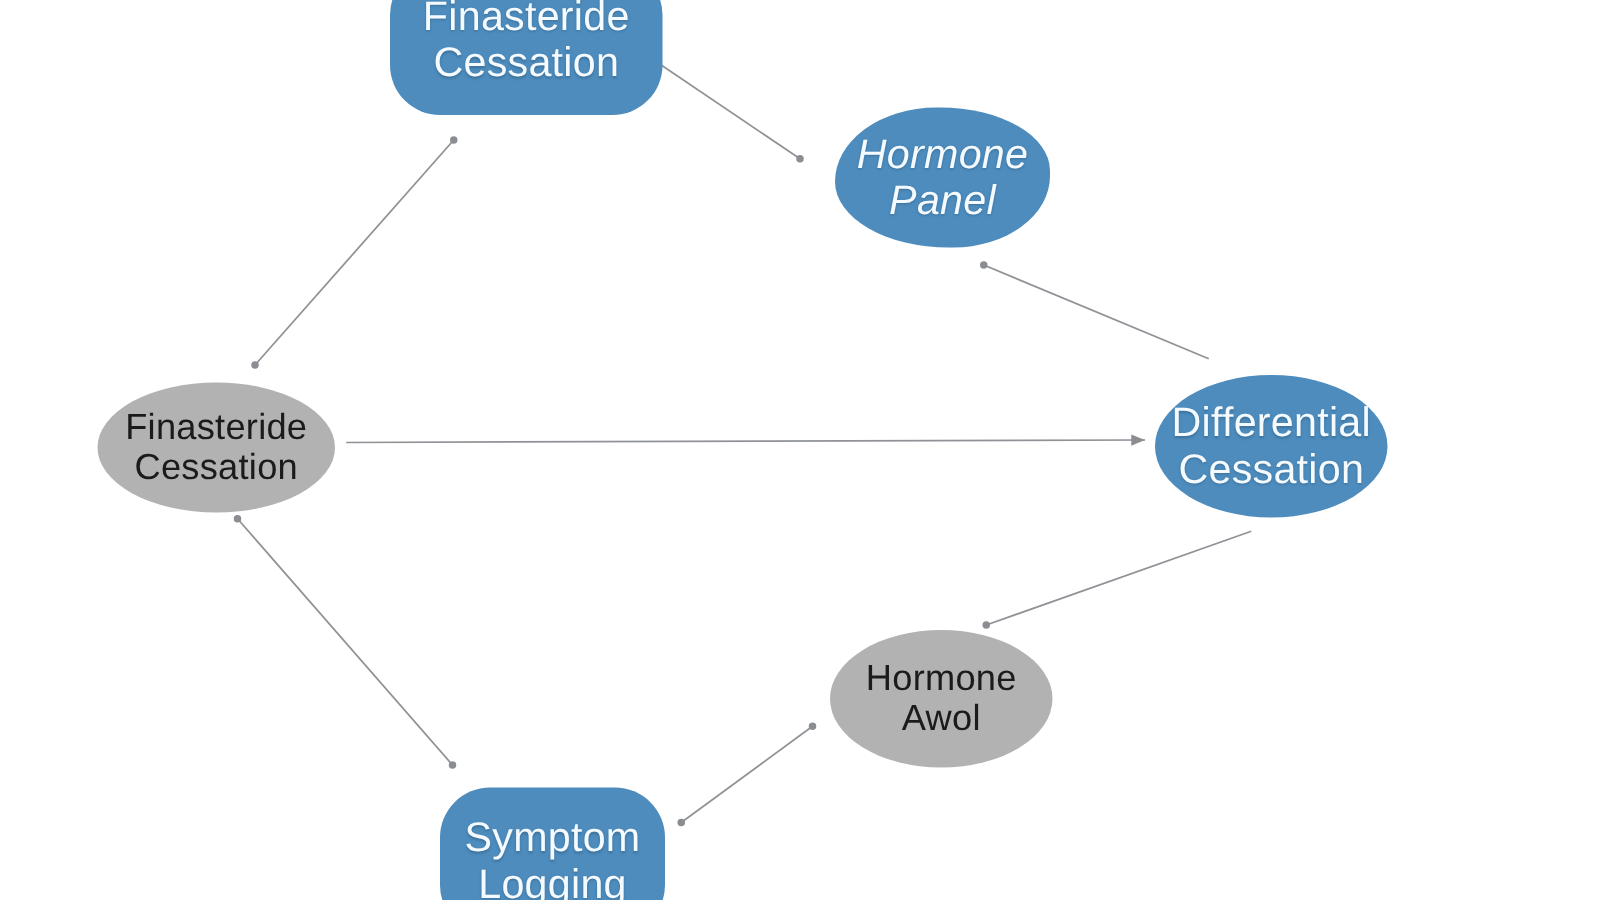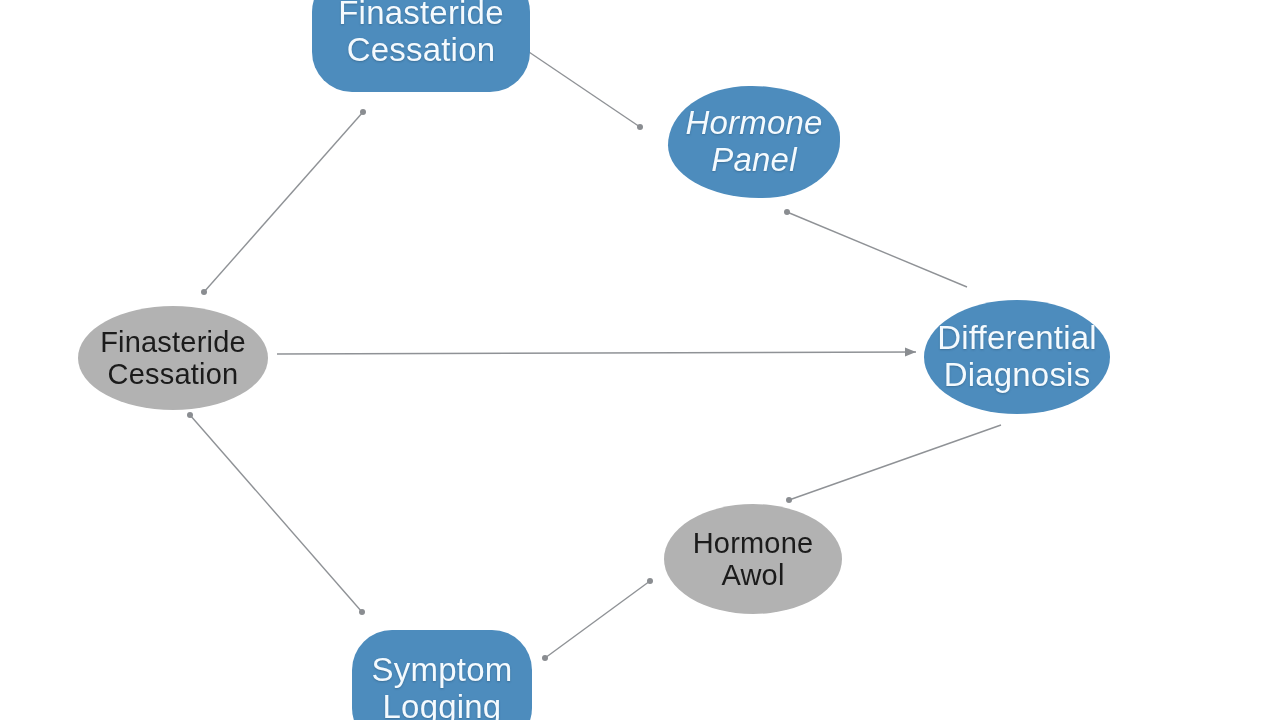--- a/index.html
+++ b/index.html
@@ -115,21 +115,21 @@
       <div class="node blue shape-blob" style="left: 668px; top: 86px; width: 172px; height: 112px; font-style: italic;">
         <span class="node-label">Hormone
 Panel</span>
       </div>
       <div class="node gray shape-ellipse" style="left: 78px; top: 306px; width: 190px; height: 104px;">
         <span class="node-label">Finasteride
 Cessation</span>
       </div>
       <div class="node blue shape-ellipse" style="left: 924px; top: 300px; width: 186px; height: 114px;">
         <span class="node-label">Differential
-Diagnosis</span>
+Cessation</span>
       </div>
       <div class="node gray shape-ellipse" style="left: 664px; top: 504px; width: 178px; height: 110px;">
         <span class="node-label">Hormone
 Awol</span>
       </div>
       <div class="node blue shape-rounded" style="left: 352px; top: 630px; width: 180px; height: 118px;">
         <span class="node-label">Symptom
 Logging</span>
       </div>
     </div>

